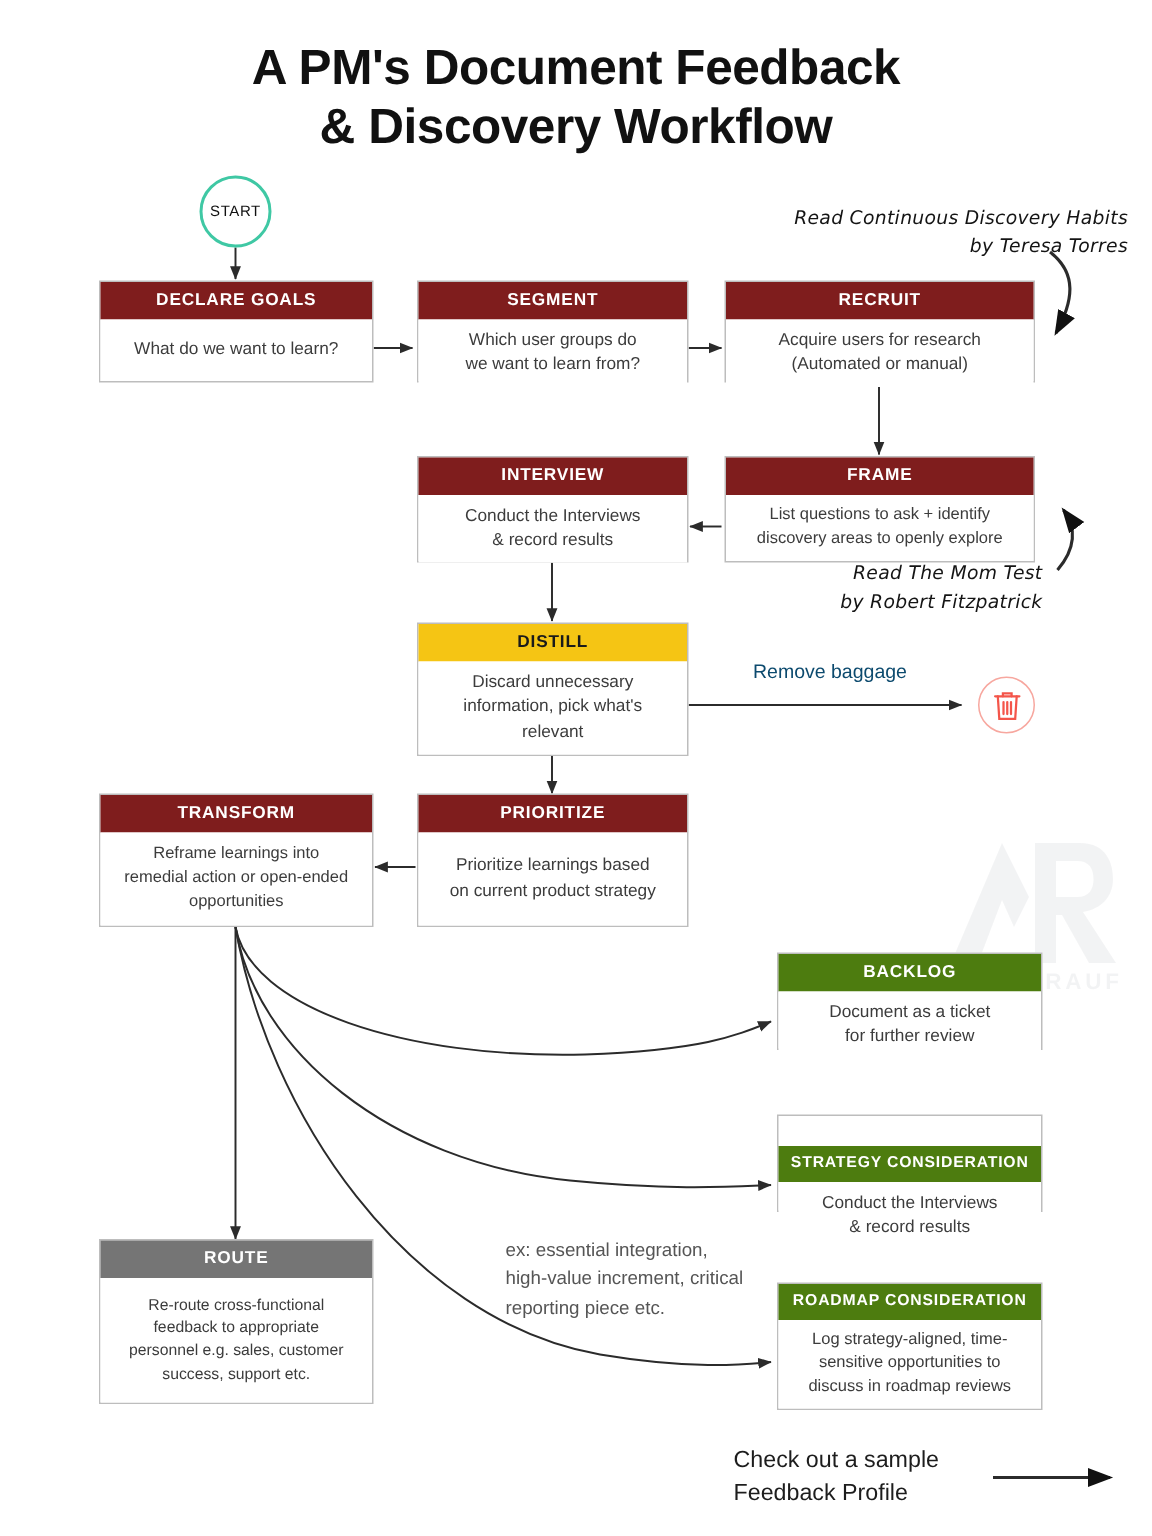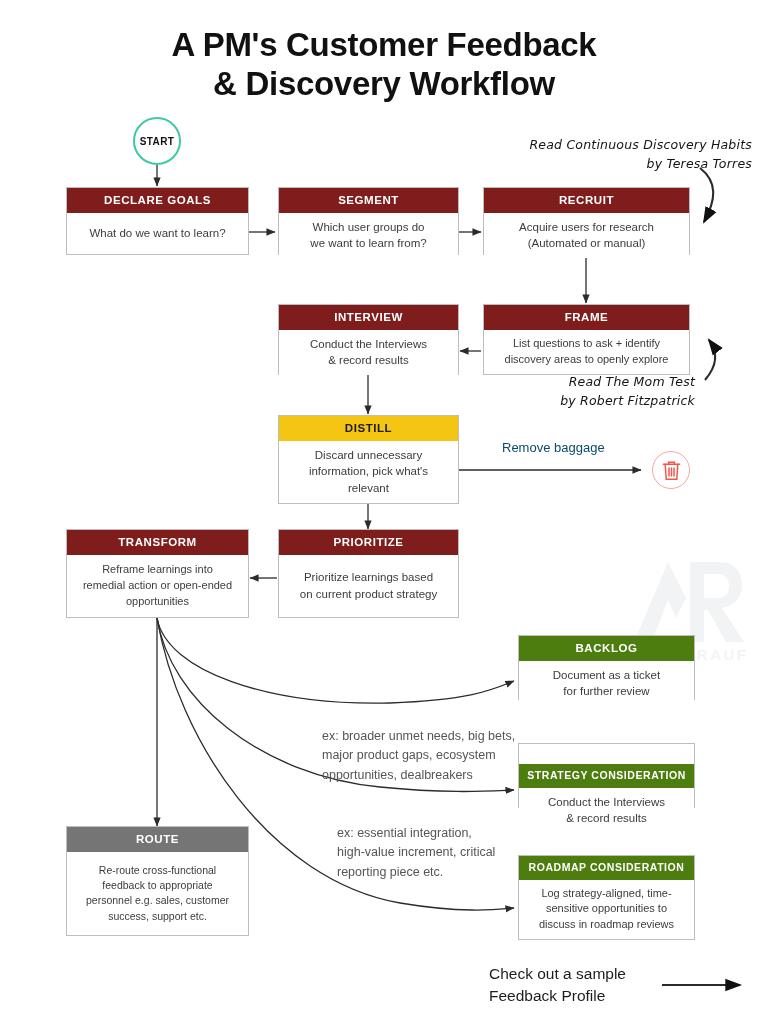--- a/index.html
+++ b/index.html
@@ -19,21 +19,21 @@
     color: #111111; letter-spacing: -0.3px;
   }
   .title .l2 { display:block; }
 
   
   .start-node {
     position: absolute;
     width: 48px; height: 48px; border-radius: 50%;
     border: 2px solid #3fc8a4; background: #ffffff;
     display: flex; align-items: center; justify-content: center;
-    font-size: 10px; font-weight: bold; color: #111; letter-spacing: .4px;
+    font-size: 10px; font-weight: normal; color: #111; letter-spacing: .4px;
   }
 
   
   .node {
     position: absolute;
     background: #ffffff;
     border: 1px solid #bdbdbd;
     display: flex; flex-direction: column;
   }
   .node .hdr {
@@ -111,21 +111,21 @@
 
   <div class="watermark" style="left:612px; top:556px; width:150px;">
     <svg width="118" height="88" viewBox="0 0 118 88">
       <path d="M6 86 L40 6 L58 42 L48 62 L40 44 L24 86 Z" fill="#2f3a4a"></path>
       <path d="M62 86 L62 6 L92 6 C110 6 114 20 114 30 C114 42 106 50 94 52 L116 86 L98 86 L80 54 L76 54 L76 86 Z M76 18 L76 42 L90 42 C98 42 101 37 101 30 C101 23 98 18 90 18 Z" fill="#2f3a4a"></path>
     </svg>
     <div class="wm-name">ABDUL RAUF</div>
   </div>
 
   <div class="title">
-    <span>A PM's Customer Feedback</span>
+    <span>A PM's Document Feedback</span>
     <span class="l2">&amp; Discovery Workflow</span>
   </div>
 
   <svg class="wires" viewBox="0 0 768 1024">
     <defs>
       <marker id="ah" markerWidth="8" markerHeight="8" refX="6.6" refY="3" orient="auto" markerUnits="strokeWidth">
         <path d="M0,0.2 L7,3 L0,5.8 Z" fill="#2b2b2b"></path>
       </marker>
       <marker id="ahbig" markerWidth="9" markerHeight="9" refX="7" refY="3.2" orient="auto" markerUnits="strokeWidth">
         <path d="M0,0.2 L8,3.2 L0,6.2 Z" fill="#111111"></path>
@@ -262,23 +262,20 @@
 
   <div class="node" style="left:66px; top:826px; width:183px; height:110px;">
     <div class="hdr hdr-gray">ROUTE</div>
     <div class="body" style="white-space:pre-line; font-size:10.5px;">Re-route cross-functional
 feedback to appropriate
 personnel e.g. sales, customer
 success, support etc.</div>
   </div>
 
 
-  <div class="anno" style="left:322px; top:727px; width:210px; white-space:pre-line;">ex: broader unmet needs, big bets,
-major product gaps, ecosystem
-opportunities, dealbreakers</div>
 
   <div class="anno" style="left:337px; top:824px; width:200px; white-space:pre-line;">ex: essential integration,
 high-value increment, critical
 reporting piece etc.</div>
 
   <div class="footer-text" style="left:489px; top:963px; width:175px; white-space:pre-line;">Check out a sample
 Feedback Profile</div>
 
 </div>
 

